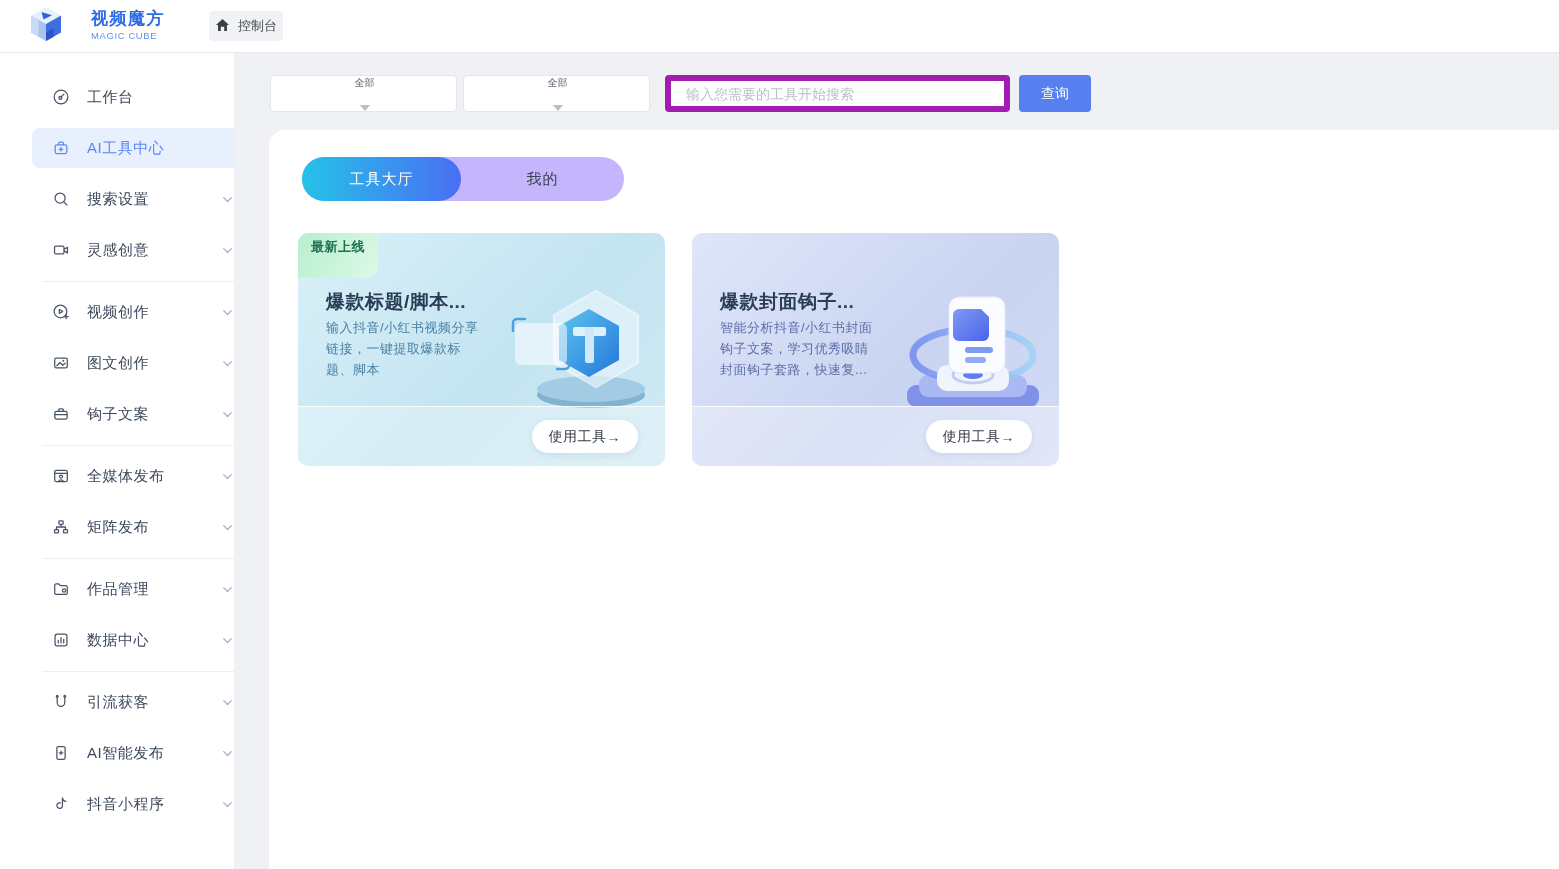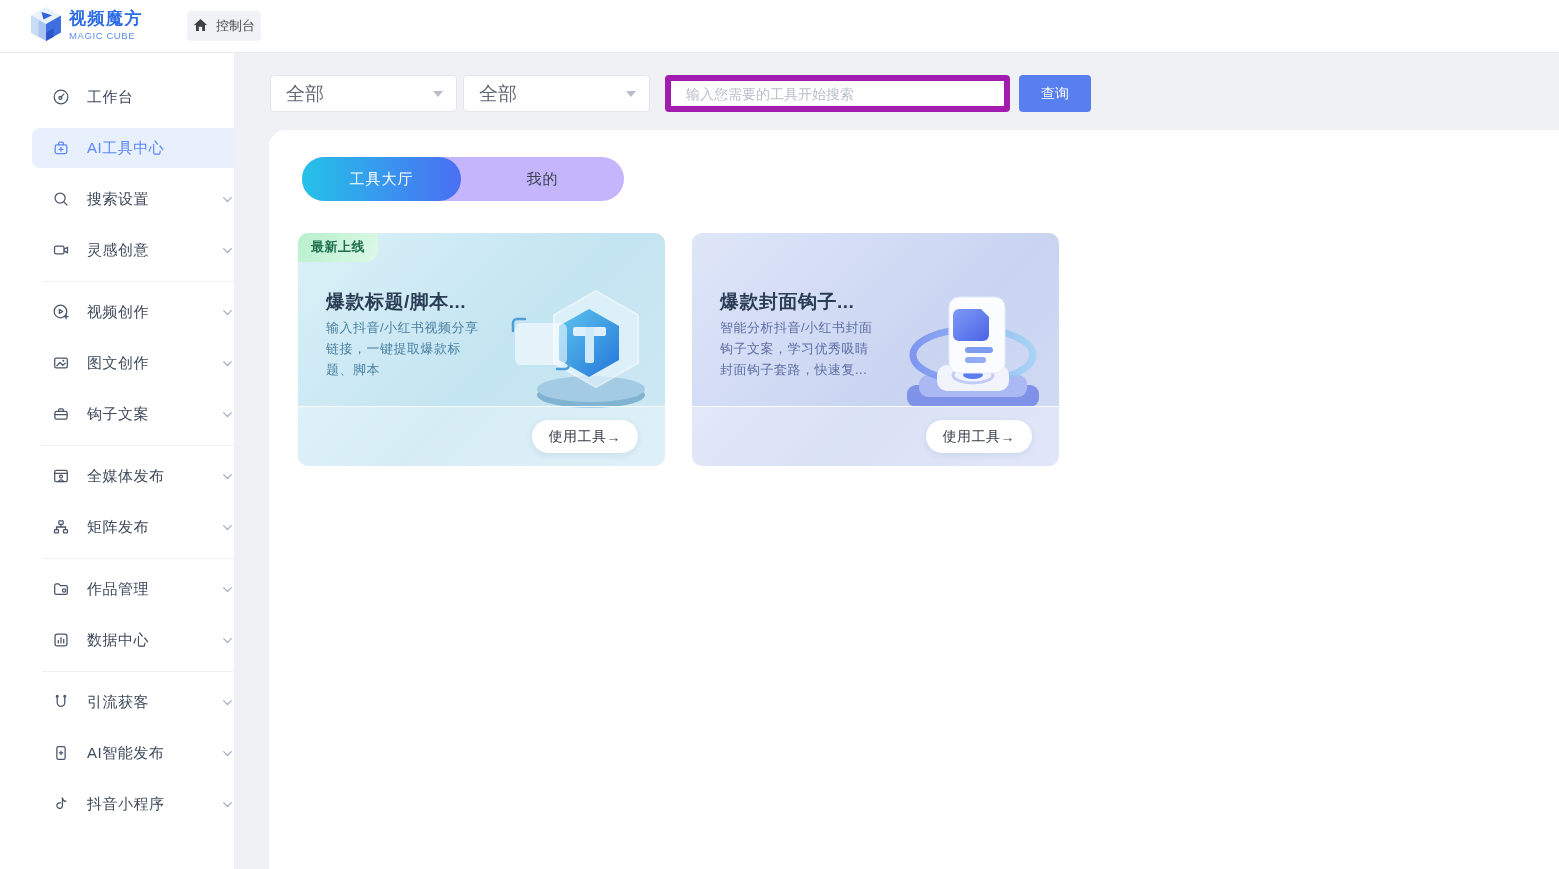--- a/index.html
+++ b/index.html
@@ -1,56 +1,56 @@
 <!DOCTYPE html>
 <html><head>
 <meta charset="utf-8">
 <style>
   html,body{margin:0;padding:0;}
   body{width:1559px;height:869px;overflow:hidden;font-family:"Liberation Sans","DejaVu Sans",sans-serif;background:#fff;}
   .app{position:relative;width:1559px;height:869px;}
 
   
   .header{position:absolute;top:0;left:0;width:100%;height:52px;background:#fff;border-bottom:1px solid #e9ebef;display:flex;align-items:center;z-index:5;}
-  .logo{display:flex;align-items:center;gap:5px;margin-left:28px;}
+  .logo{display:flex;align-items:center;gap:27px;margin-left:28px;}
   .logo-texts{display:flex;flex-direction:column;line-height:1.1;}
   .logo-title{color:#2e6ce5;font-size:17px;font-weight:bold;letter-spacing:1.5px;}
   .logo-sub{color:#5f8fee;font-size:9.5px;letter-spacing:0.6px;margin-top:2px;}
   .console-chip{margin-left:44px;height:30px;background:#f1f2f5;border-radius:4px;display:flex;align-items:center;gap:8px;padding:0 6px;font-size:13px;color:#45494f;cursor:pointer;}
 
   
   .sidebar{position:absolute;top:53px;left:0;bottom:0;width:233px;background:#fff;border-right:1px solid #ebedf0;padding-top:24px;box-sizing:border-box;margin-left:24px;}
   .nav-item{height:40px;margin:0 8px 11px;border-radius:8px;display:flex;align-items:center;padding:0 14px 0 20px;cursor:pointer;color:#3d4a5c;font-size:15px;letter-spacing:0.5px;}
   .nav-item .nav-icon{width:18px;height:18px;margin-right:17px;color:#4a5568;display:flex;align-items:center;}
   .nav-item.active{background:#e8effd;color:#5b87f7;}
   .nav-item.active .nav-icon{color:#5b87f7;}
   .nav-chevron{margin-left:auto;display:flex;align-items:center;}
   .nav-divider{height:1px;background:#edeff2;margin:5px 18px 10px;}
 
   
   .main{position:absolute;top:53px;left:234px;right:0;bottom:0;background:#eff1f4;}
   .filter-bar{position:absolute;top:22px;left:36px;display:flex;height:37px;}
-  .select{width:187px;box-sizing:border-box;background:#fff;border:1px solid #e2e5eb;border-radius:4px;display:flex;align-items:center;justify-content:space-between;padding:0 13px 0 15px;font-size:19px;color:#636974;cursor:pointer;}
+  .select{width:187px;box-sizing:border-box;background:#fff;border:1px solid #e2e5eb;border-radius:4px;display:flex;align-items:center;justify-content:space-between;padding:0 13px 0 15px;font-size:10px;color:#636974;cursor:pointer;flex-direction:column;}
   .select.s1{margin-right:6px;}
   .select.s2{margin-right:15px;}
   .caret{width:0;height:0;border-left:5px solid transparent;border-right:5px solid transparent;border-top:6px solid #b9bdc7;}
   .search-input{width:345px;box-sizing:border-box;height:37px;border:6px solid #a21caf;border-radius:4px;padding:0 15px;font-size:14px;color:#333;outline:none;margin-right:9px;font-family:Liberation Sans, sans-serif;}
   .search-input::placeholder{color:#b9bec9;}
   .query-btn{width:72px;height:37px;background:#587ff0;color:#fff;border:none;border-radius:4px;font-size:14px;cursor:pointer;font-family:inherit;}
 
   .panel{position:absolute;top:77px;left:35px;right:0;bottom:0;background:#fff;border-radius:16px 0 0 0;}
   .tabs{position:absolute;top:27px;left:33px;width:322px;height:44px;background:#c4b5fd;border-radius:22px;display:flex;align-items:center;}
   .tab-active{width:159px;height:44px;border-radius:22px;background:linear-gradient(90deg,#25c2e8,#4a6ef3);color:#fff;font-size:15px;display:flex;align-items:center;justify-content:center;letter-spacing:1px;cursor:pointer;}
   .tab-inactive{flex:1;text-align:center;color:#3a4352;font-size:15px;letter-spacing:1px;cursor:pointer;}
 
   .cards{position:absolute;top:103px;left:29px;display:flex;gap:27px;}
   .card{position:relative;width:367px;height:233px;border-radius:10px;overflow:hidden;cursor:pointer;}
   .card.cyan{background:linear-gradient(135deg,#daf1f8 0%,#c3e4f1 55%,#cfe9f4 100%);}
   .card.blue{background:linear-gradient(135deg,#dfe6f9 0%,#c9d4f1 60%,#d3dcf5 100%);}
-  .badge{position:absolute;top:0;left:0;padding:5px 13px 6px;background:linear-gradient(120deg,#b7efcd,#ddf9e8);color:#1f6f4f;font-size:13px;font-weight:bold;border-radius:10px 0 12px 0;letter-spacing:0.5px;z-index:2;}
+  .badge{position:absolute;top:0;left:0;padding:5px 13px 22px;background:linear-gradient(120deg,#b7efcd,#ddf9e8);color:#1f6f4f;font-size:13px;font-weight:bold;border-radius:10px 0 12px 0;letter-spacing:0.5px;z-index:2;}
   .card-title{position:absolute;top:56px;left:28px;font-size:19px;font-weight:bold;color:#2b3c55;letter-spacing:0.5px;z-index:2;}
   .card-desc{position:absolute;top:84px;left:28px;width:168px;font-size:13px;line-height:21px;letter-spacing:0.5px;z-index:2;}
   .cyan .card-desc{color:#4a80a4;}
   .blue .card-desc{color:#5d6ea6;}
   .card-illus{position:absolute;right:6px;top:50px;width:160px;height:126px;z-index:1;}
   .card-footer{position:absolute;left:0;right:0;bottom:0;height:59px;background:rgba(255,255,255,0.32);border-top:1px solid rgba(255,255,255,0.85);z-index:3;}
   .use-btn{position:absolute;right:27px;top:13px;height:33px;padding:0 17px;background:#fff;border:none;border-radius:17px;display:flex;align-items:center;font-size:14px;color:#333a46;box-shadow:0 2px 6px rgba(80,120,160,0.14);cursor:pointer;font-family:inherit;letter-spacing:0.5px;}
   .use-arrow{font-size:14px;color:#3a424e;}
 </style>
 <title>视频魔方</title></head>

